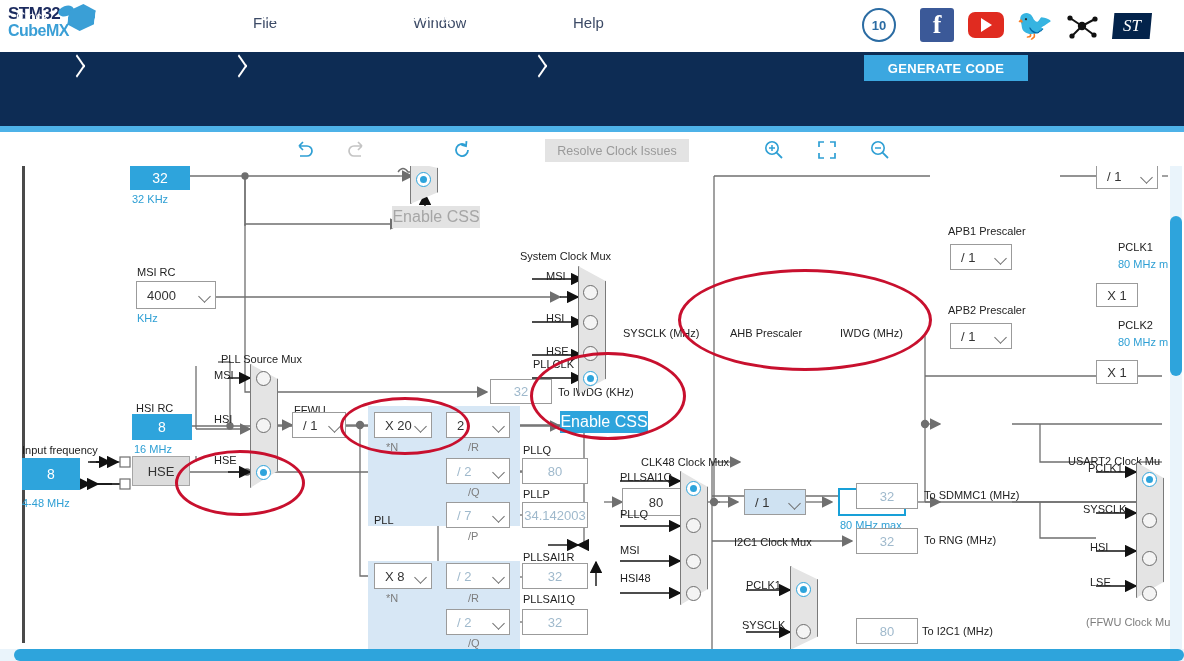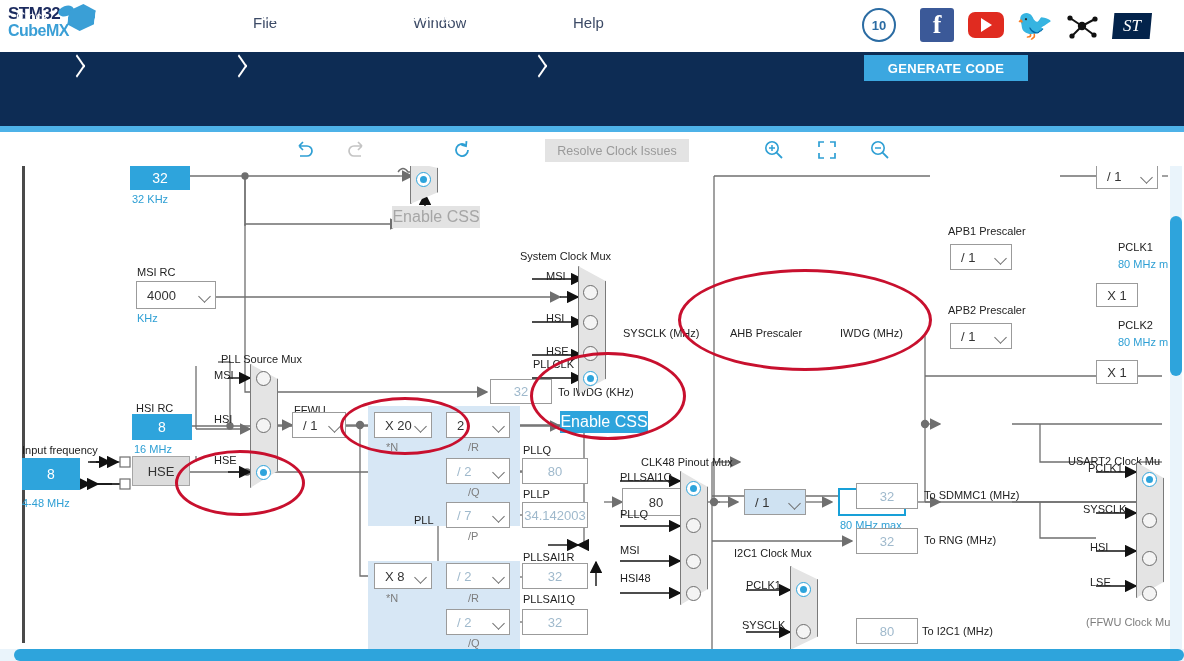--- a/index.html
+++ b/index.html
@@ -528,21 +528,21 @@
   <div class="radio" style="left:256px;top:252px;"></div>
   <div class="radio on" style="left:256px;top:299px;"></div>
 
   <div class="lbl" style="left:294px;top:238px;">FFWU</div>
   <div class="sel" style="left:292px;top:246px;width:54px;height:26px;">
     <span class="v">/ 1</span>
     <i class="car"></i>
   </div>
 
   <div class="pllband" style="left:368px;top:240px;width:152px;height:120px;"></div>
-  <div class="lbl" style="left:374px;top:348px;margin-left:40px;">PLL</div>
+  <div class="lbl" style="left:374px;top:348px;">PLL</div>
 
   <div class="sel" style="left:374px;top:246px;width:58px;height:26px;">
     <span class="v">X 20</span>
     <i class="car"></i>
   </div>
   <div class="lbl grey" style="left:386px;top:275px;">*N</div>
 
   <div class="sel" style="left:446px;top:246px;width:64px;height:26px;">
     <span class="v">2</span>
     <i class="car"></i>
@@ -629,37 +629,37 @@
 
   <div class="lbl" style="left:948px;top:138px;">APB2 Prescaler</div>
   <div class="sel" style="left:950px;top:157px;width:62px;height:26px;">
     <span class="v">/ 1</span>
     <i class="car"></i>
   </div>
   <div class="lbl" style="left:1118px;top:153px;">PCLK2</div>
   <div class="lbl blue" style="left:1118px;top:170px;">80 MHz m</div>
   <div class="box" style="left:1096px;top:194px;width:42px;height:24px;">X 1</div>
 
-  <div class="lbl b" style="left:641px;top:290px;">CLK48 Pinout Mux</div>
+  <div class="lbl b" style="left:641px;top:290px;">CLK48 Clock Mux</div>
   <div class="mux" style="left:680px;top:305px;width:28px;height:134px;clip-path:polygon(0 0,100% 12%,100% 88%,0 100%);"></div>
   <div class="lbl" style="left:620px;top:305px;">PLLSAI1Q</div>
   <div class="lbl" style="left:620px;top:342px;">PLLQ</div>
   <div class="lbl" style="left:620px;top:378px;">MSI</div>
   <div class="lbl" style="left:620px;top:406px;">HSI48</div>
   <div class="radio on" style="left:686px;top:315px;"></div>
   <div class="radio" style="left:686px;top:352px;"></div>
   <div class="radio" style="left:686px;top:388px;"></div>
   <div class="radio" style="left:686px;top:420px;"></div>
 
   <div class="box ro" style="left:856px;top:317px;width:62px;height:26px;">32</div>
   <div class="lbl" style="left:924px;top:323px;">To SDMMC1 (MHz)</div>
   <div class="box ro" style="left:856px;top:362px;width:62px;height:26px;">32</div>
   <div class="lbl" style="left:924px;top:368px;">To RNG (MHz)</div>
 
-  <div class="lbl b" style="left:734px;top:381px;">I2C1 Clock Mux</div>
+  <div class="lbl b" style="left:734px;top:370px;">I2C1 Clock Mux</div>
   <div class="mux" style="left:790px;top:400px;width:28px;height:84px;clip-path:polygon(0 0,100% 16%,100% 84%,0 100%);"></div>
   <div class="lbl" style="left:746px;top:413px;">PCLK1</div>
   <div class="lbl" style="left:742px;top:453px;">SYSCLK</div>
   <div class="radio on" style="left:796px;top:416px;"></div>
   <div class="radio" style="left:796px;top:458px;"></div>
   <div class="box ro" style="left:856px;top:452px;width:62px;height:26px;">80</div>
   <div class="lbl" style="left:922px;top:459px;">To I2C1 (MHz)</div>
 
   <div class="lbl b" style="left:1068px;top:289px;">USART2 Clock Mu</div>
   <div class="mux" style="left:1136px;top:296px;width:28px;height:136px;clip-path:polygon(0 0,100% 12%,100% 88%,0 100%);"></div>

